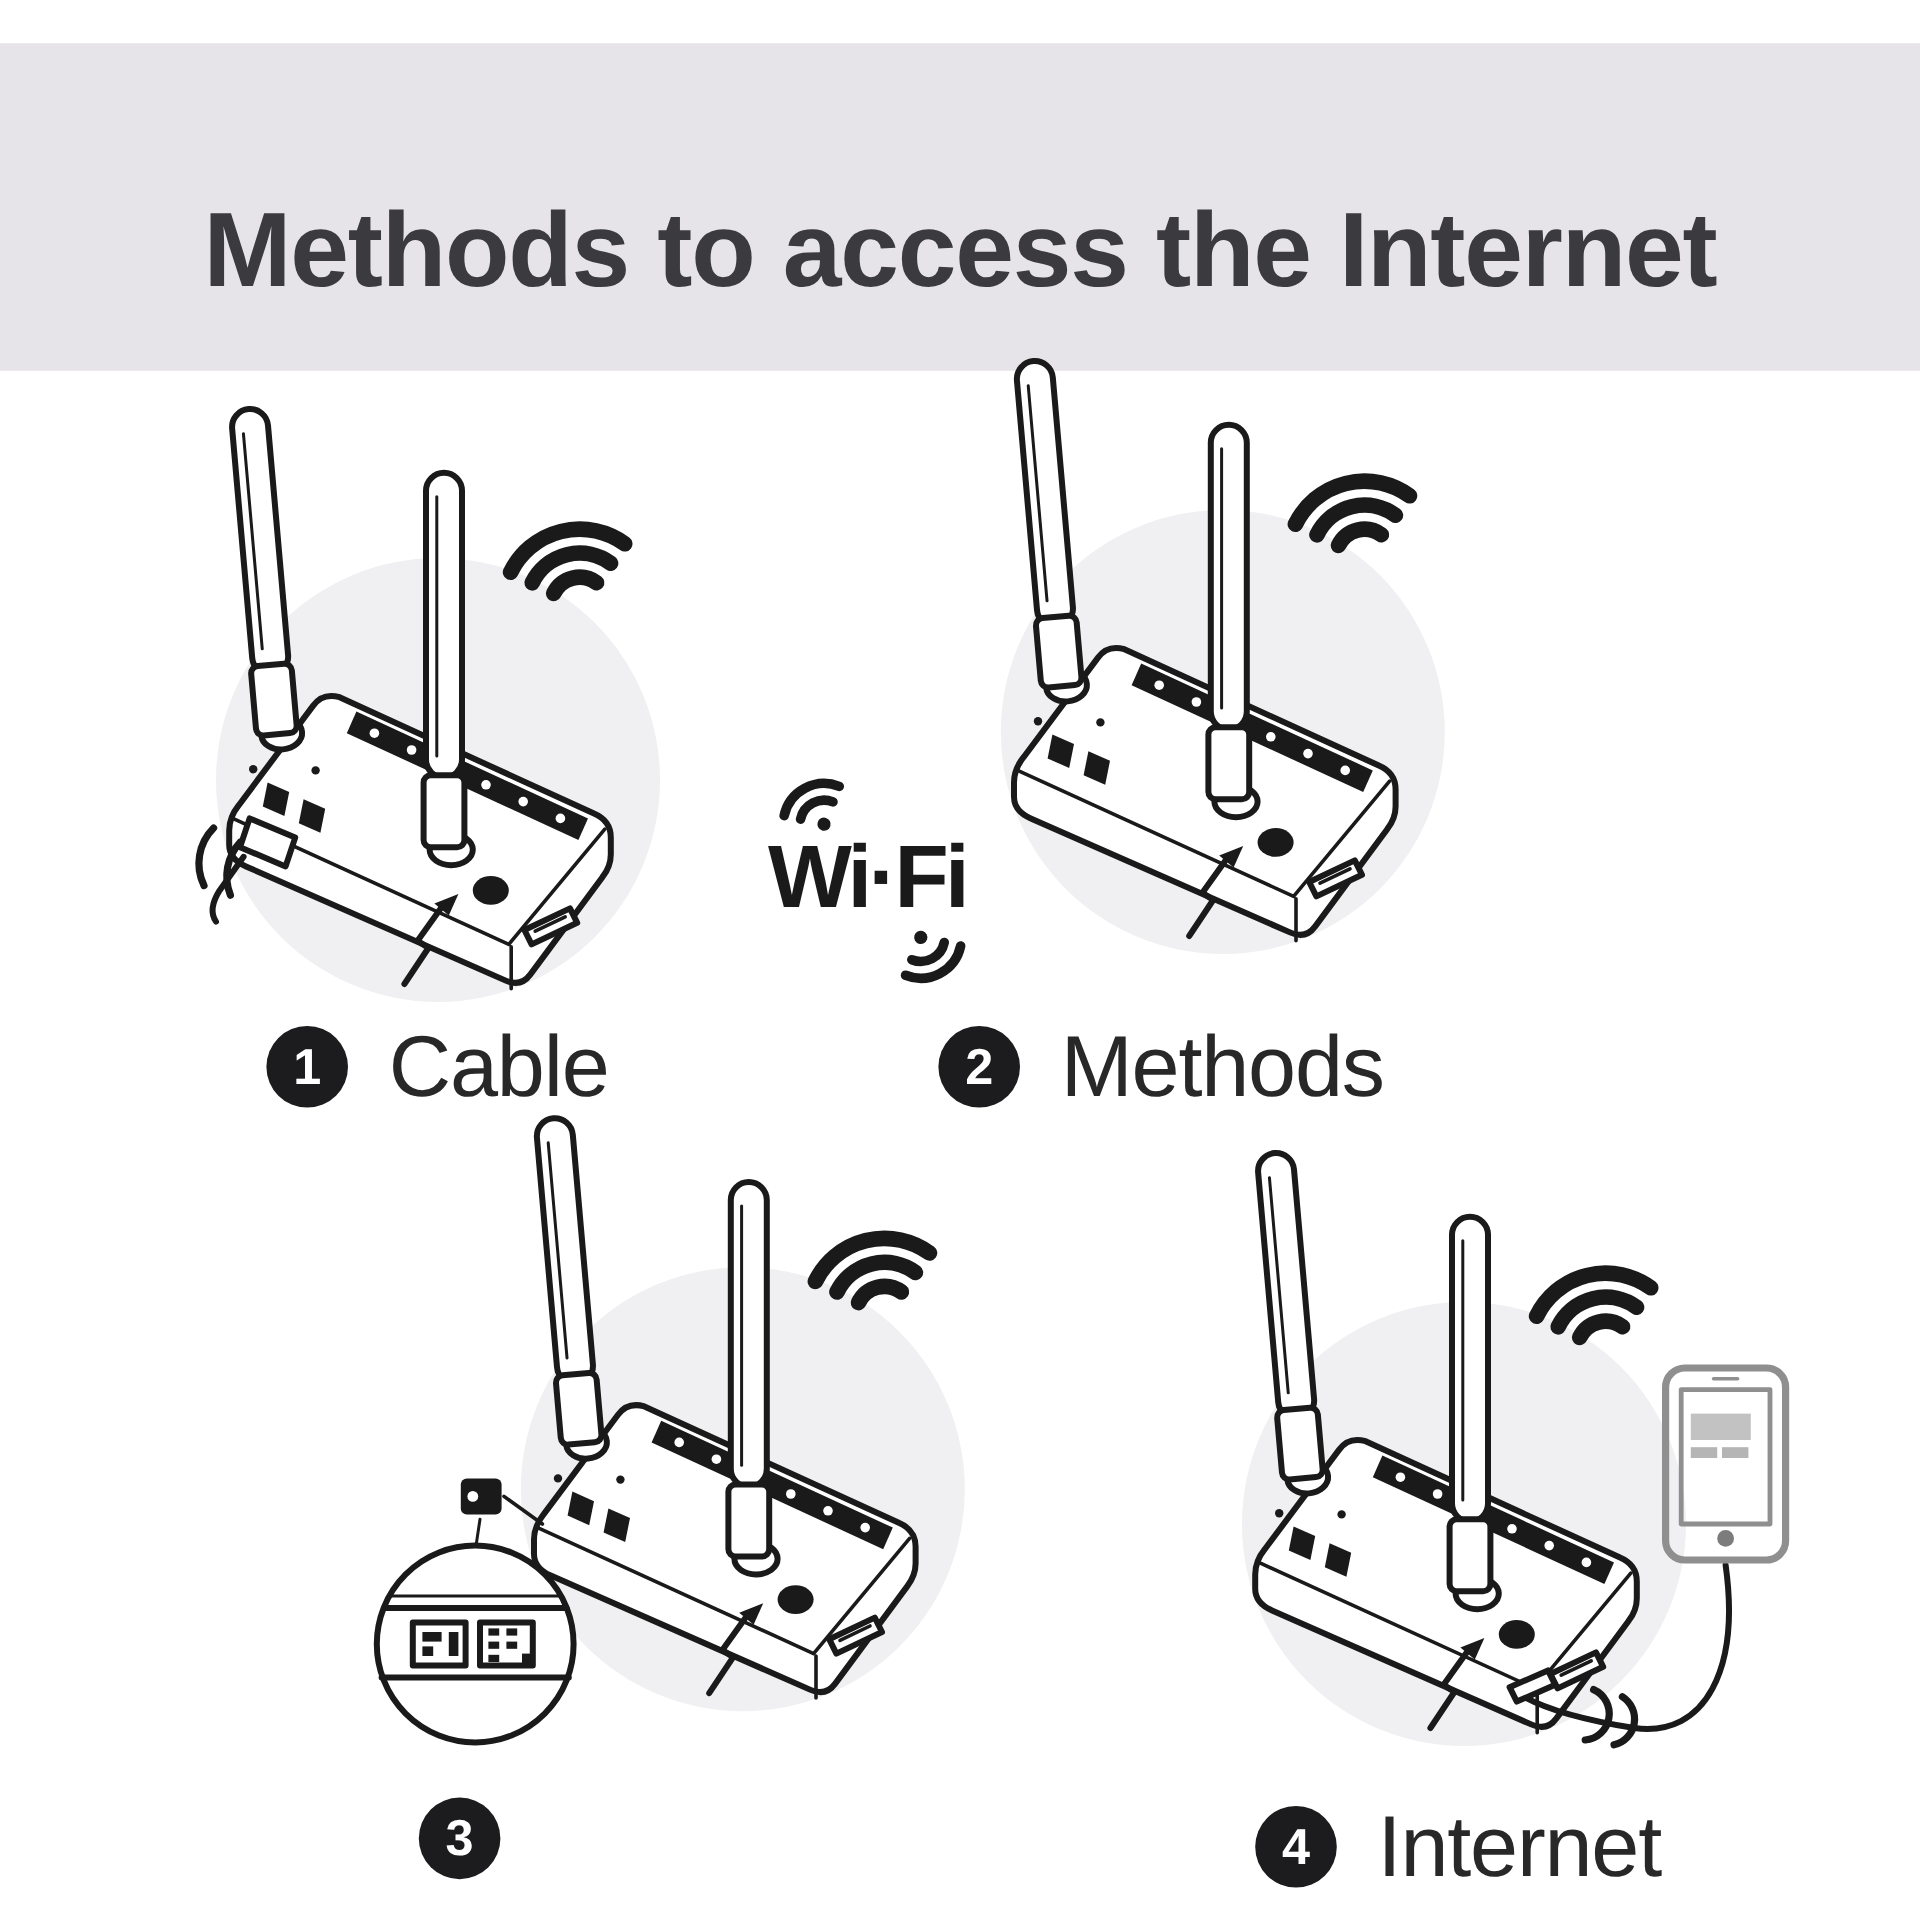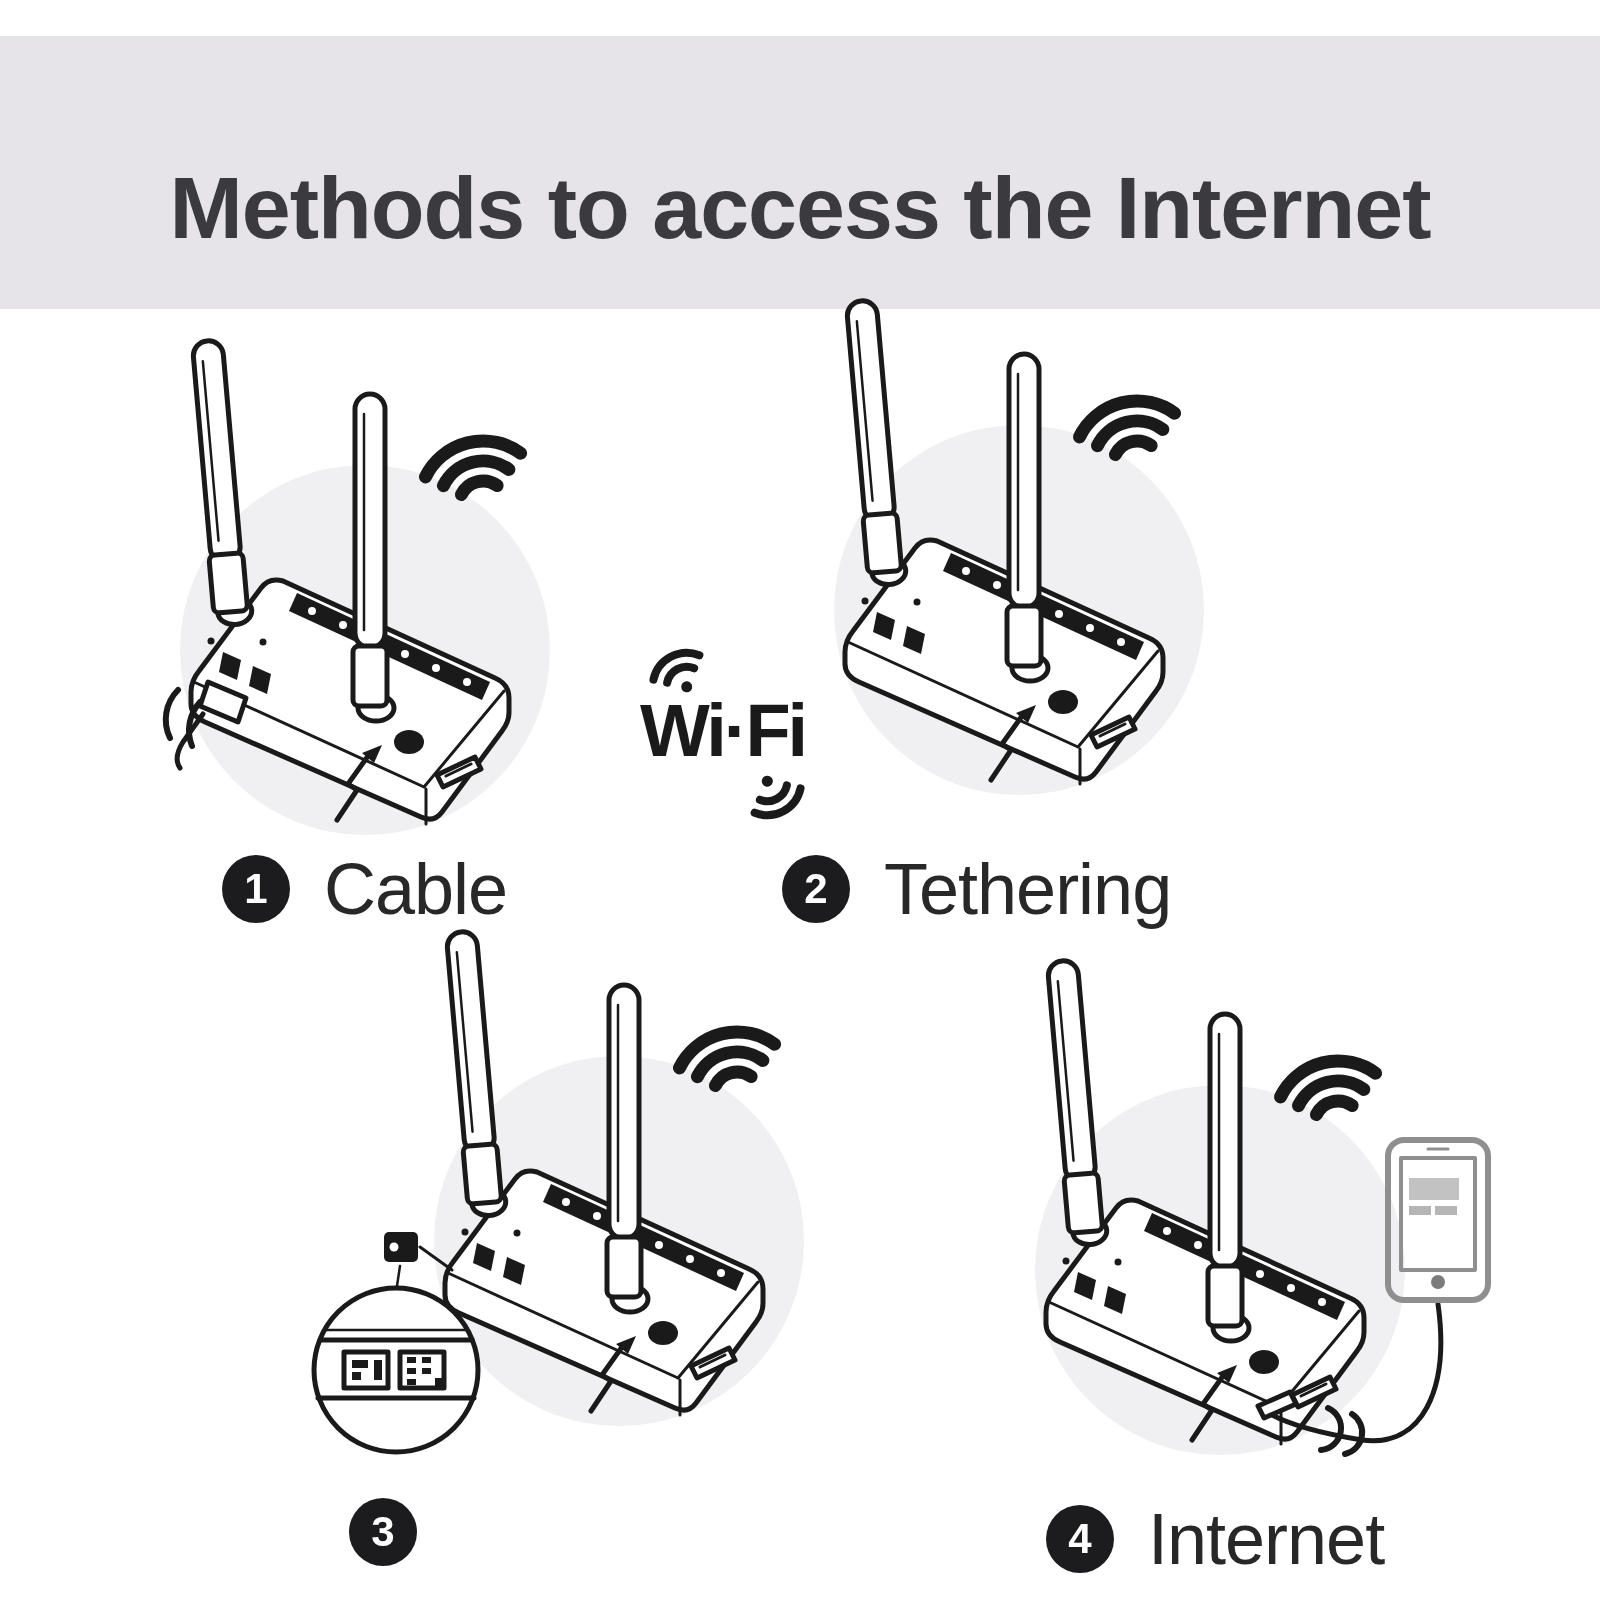--- a/index.html
+++ b/index.html
@@ -202,21 +202,21 @@
       </g>
     </svg>
   </div>
 
   <div class="method-label" style="left:222px;top:848px;">
     <div class="badge">1</div>
     <div class="method-name">Cable</div>
   </div>
   <div class="method-label" style="left:782px;top:848px;">
     <div class="badge">2</div>
-    <div class="method-name">Tethering</div>
+    <div class="method-name">Methods</div>
   </div>
   <div class="method-label" style="left:349px;top:1498px;">
     <div class="badge">3</div>
   </div>
   <div class="method-label" style="left:1046px;top:1498px;">
     <div class="badge">4</div>
     <div class="method-name">Internet</div>
   </div>
 
 </div>

